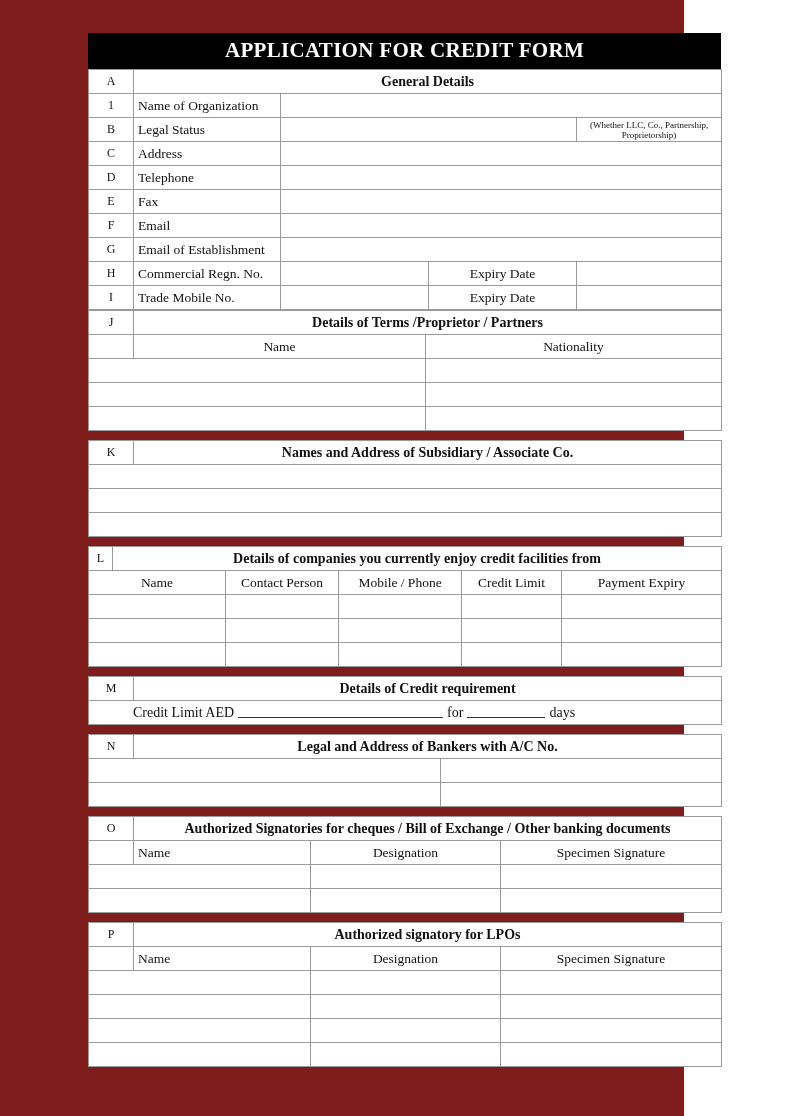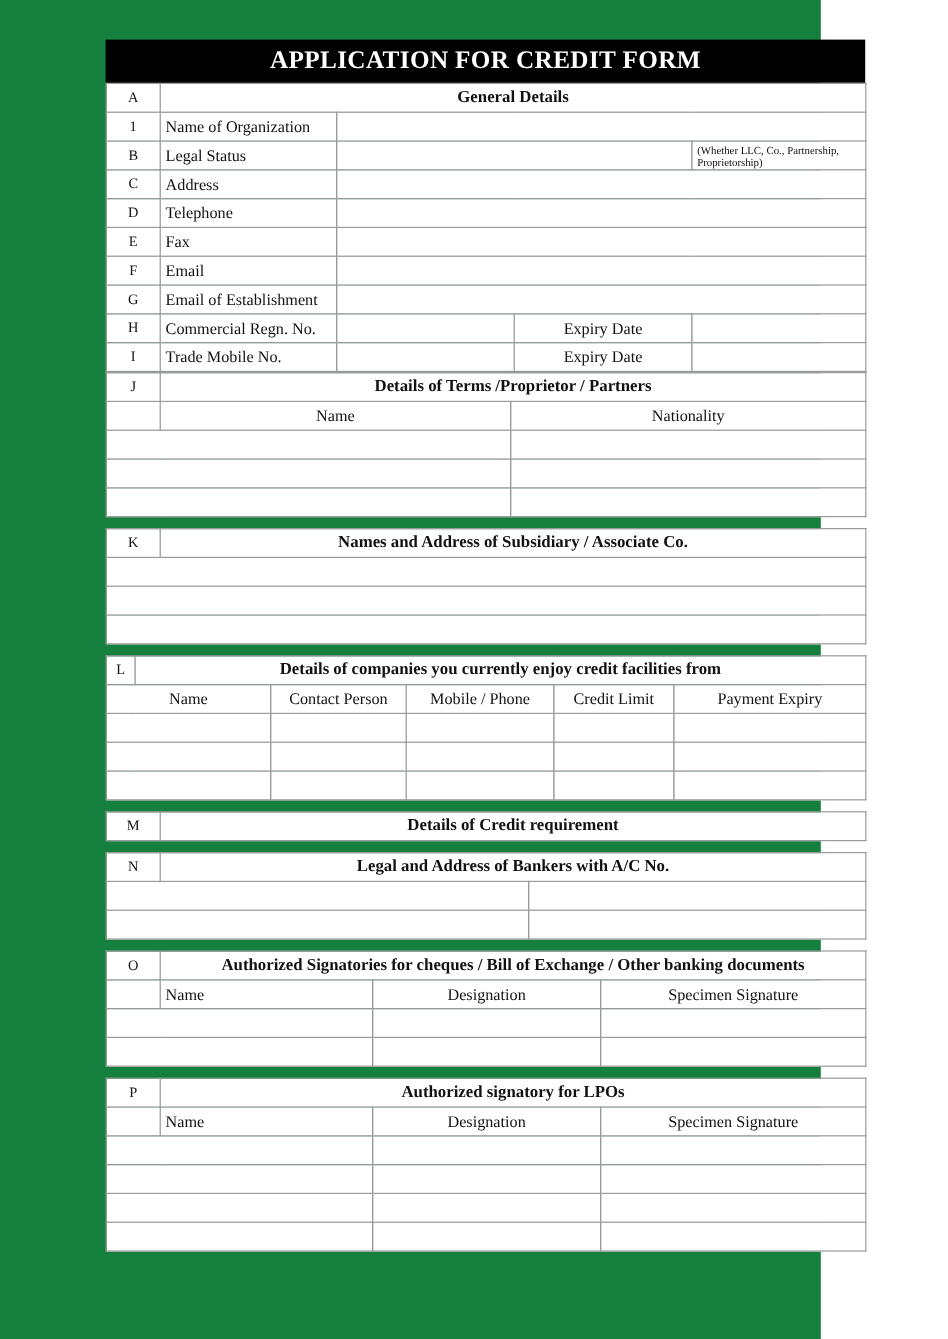--- a/index.html
+++ b/index.html
@@ -15,21 +15,21 @@
     position: relative;
     overflow: hidden;
   }
 
   .page {
     position: absolute;
     left: 0;
     top: 0;
     width: 684px;
     height: 1116px;
-    background: #15803d;
+    background: #7f1d1d;
   }
 
   .form-wrap {
     position: absolute;
     left: 88px;
     top: 33px;
     width: 633px;
   }
 
   
@@ -102,21 +102,21 @@
   td.label {
     padding-left: 8px;
     font-size: 13.5px;
     margin-top: 12px;
   }
   td.center {
     text-align: center;
   }
   td.tiny {
     font-size: 9px;
-    text-align: left;
+    text-align: center;
     padding: 0 3px;
   }
   td.blank { }
   td.tall { height: 29px; }
   td.tall2 { height: 27px; }
 
   .gap {
     height: 9px;
     line-height: 9px;
     font-size: 0;
@@ -330,20 +330,25 @@
     <table class="ftab">
       <colgroup>
           <col style="width:45px">
           <col style="width:588px">
         </colgroup>
       <tbody>
           <tr>
         <td class="sect-letter">M</td>
         <td class="sect">Details of Credit requirement</td>
       </tr>
+      <tr>
+        <td class="tall" colspan="2">
+          <span class="credit-line"><span>Credit Limit AED</span><span class="ul-long"></span><span>for</span><span class="ul-short"></span><span>days</span></span>
+        </td>
+      </tr>
     </tbody>
       </table>
 
     <div class="gap"></div>
 
     <table class="ftab">
       <colgroup>
           <col style="width:45px">
           <col style="width:307px">
           <col style="width:281px">

